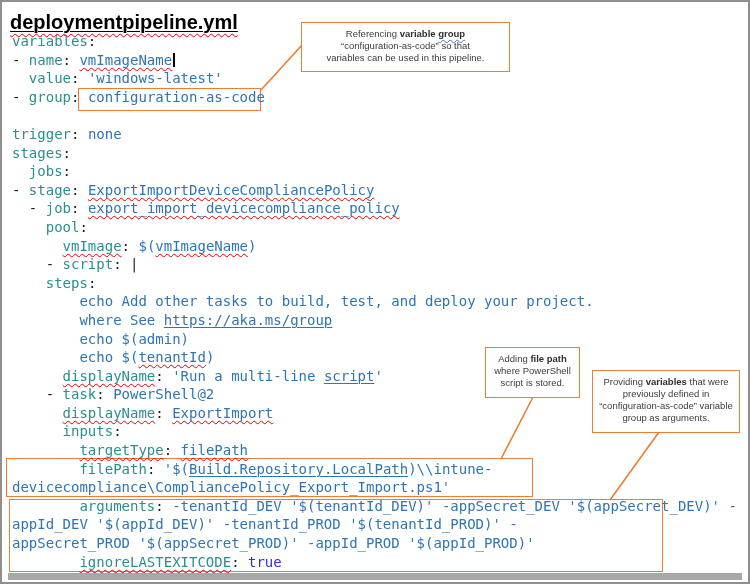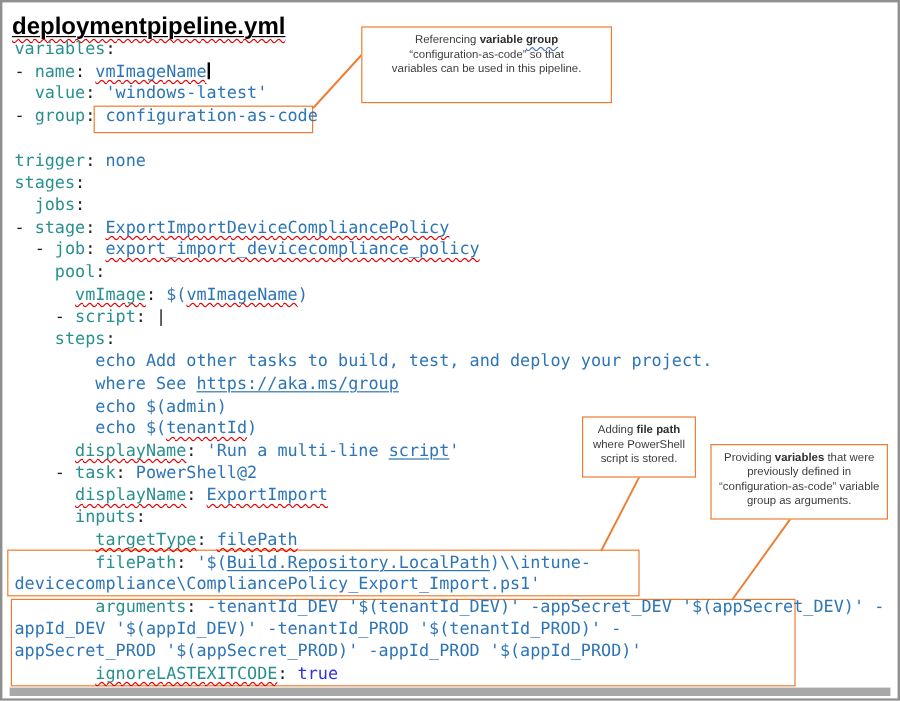--- a/index.html
+++ b/index.html
@@ -36,21 +36,21 @@
   #group-box{left:76px;top:86px;width:183px;height:23px;}
   #filepath-box{left:4px;top:456px;width:527px;height:39px;}
   #arguments-box{left:7px;top:497px;width:654px;height:73px;}
 
   
   .callout{
     position:absolute;z-index:3;border:1.6px solid #ED7D31;background:#fff;box-sizing:border-box;
     font-family:"Liberation Sans",sans-serif;font-size:9.5px;line-height:1.28;color:#3c3c3c;
     text-align:center;white-space:pre-line;padding:5px 3px;
   }
-  #callout-1{left:299px;top:20px;width:209px;height:64px;}
+  #callout-1{left:299px;top:20px;width:209px;height:50px;}
   #callout-2{left:483px;top:345px;width:95px;height:51px;}
   #callout-3{left:590px;top:368px;width:148px;height:63px;}
   .callout .t{font-weight:normal;}
   .callout .bd{font-weight:bold;color:#2f2f2f;}
   .callout .bu{font-weight:bold;color:#2f2f2f;text-decoration:underline wavy #4472C4;text-decoration-thickness:1px;text-underline-offset:2px;}
 
   
   .connectors{position:absolute;left:0;top:0;width:750px;height:584px;z-index:2;pointer-events:none;}
 
   

